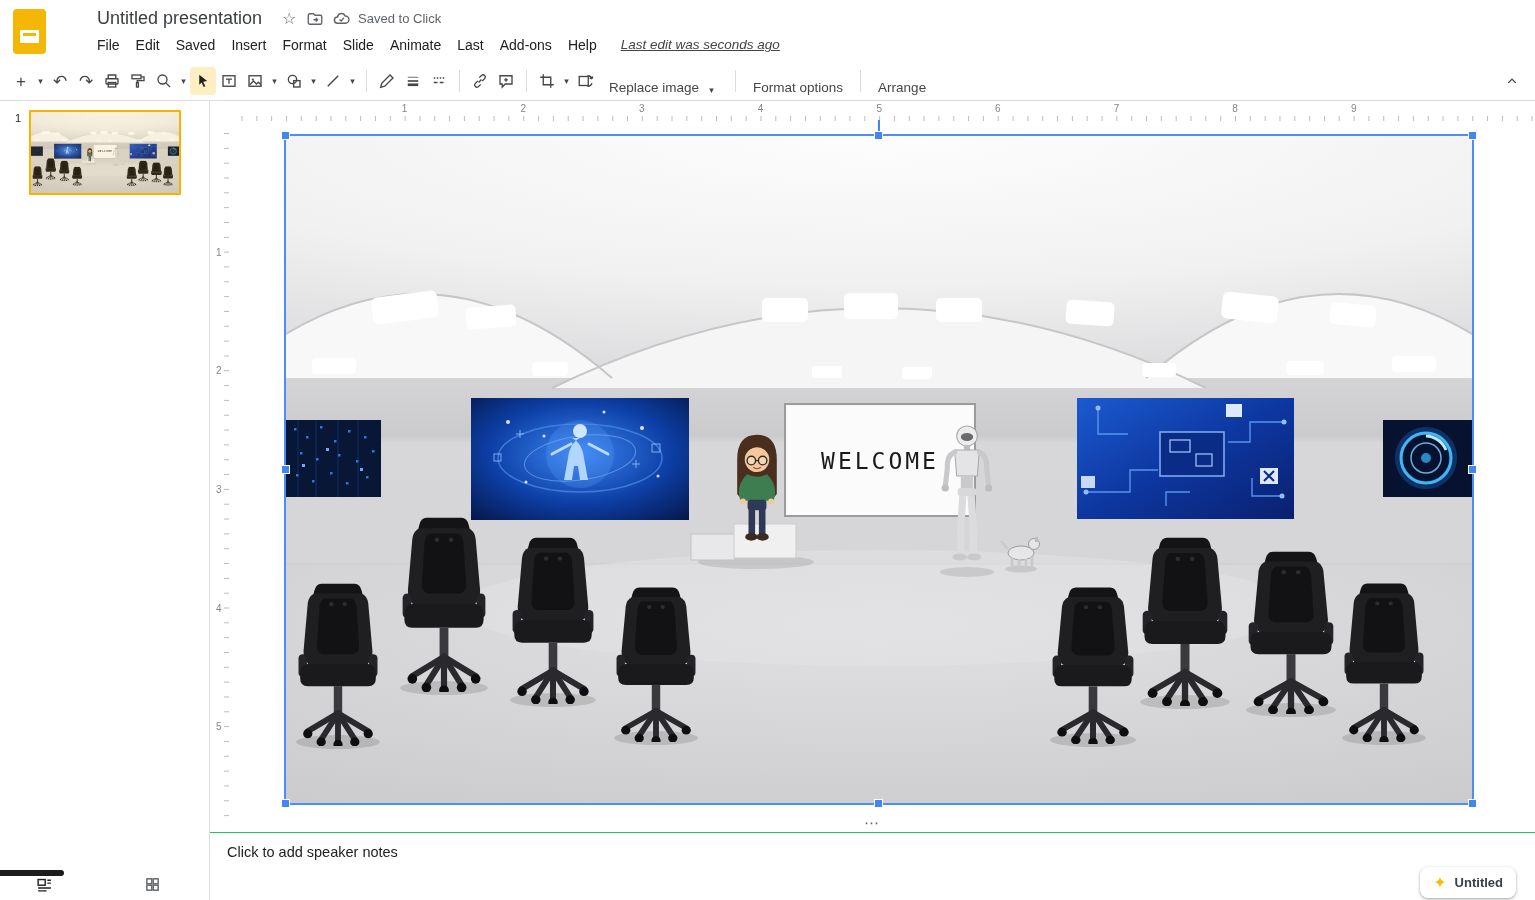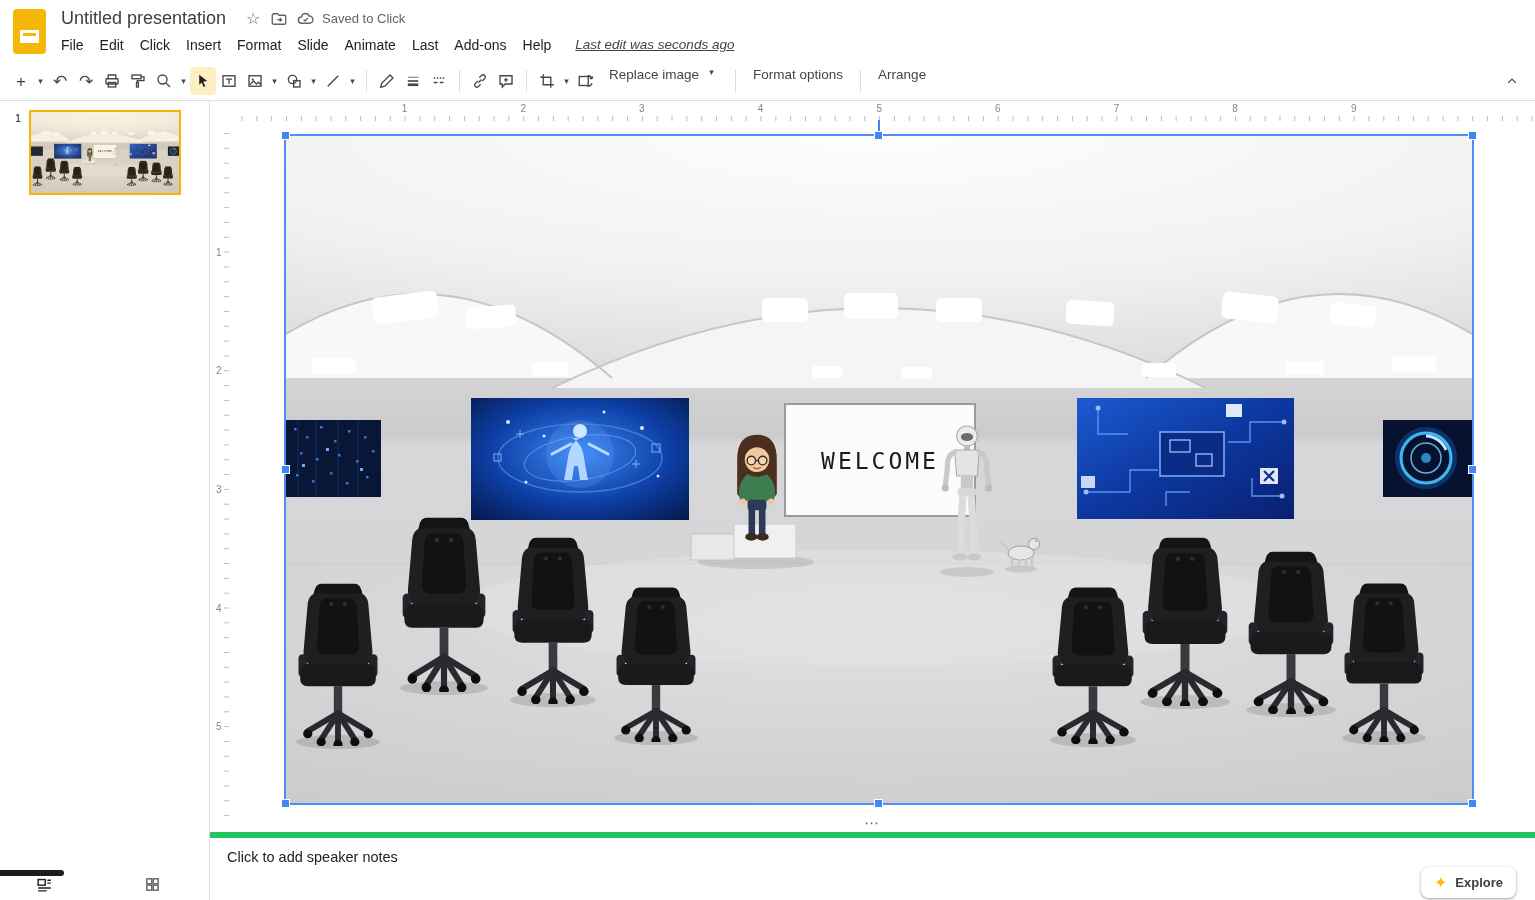--- a/index.html
+++ b/index.html
@@ -1,41 +1,41 @@
 <!DOCTYPE html>
 <html><head>
 <meta charset="utf-8">
 <style>
   *{margin:0;padding:0;box-sizing:border-box;}
   html,body{width:1535px;height:900px;}
   body{font-family:"Liberation Sans",sans-serif;background:#fff;overflow:hidden;position:relative;color:#202124;}
 
   
-  .topbar{height:62px;display:flex;align-items:center;padding-left:13px;}
+  .topbar{height:62px;display:flex;align-items:center;padding-left:13px;gap:36px;}
   .logo{width:33px;height:45px;background:#f5b705;border-radius:4px;position:relative;flex:none;cursor:pointer;}
   .logo-sheet{position:absolute;left:7px;top:21px;width:19px;height:13px;background:#fff;border-radius:1px;}
   .logo-bar{position:absolute;left:3px;top:3px;width:13px;height:3px;background:#f5b705;}
   .topbar-col{margin-left:15px;display:flex;flex-direction:column;gap:1px;}
   .title-row{display:flex;align-items:center;height:26px;}
   .doc-title{font-size:18px;color:#3c4043;margin-right:14px;white-space:nowrap;}
   .tb-ico{width:26px;height:26px;display:flex;align-items:center;justify-content:center;color:#5f6368;border-radius:50%;}
   .star-glyph{font-size:16px;line-height:1;}
   .saved{display:flex;align-items:center;gap:7px;color:#5f6368;font-size:13px;margin-left:4px;}
   .menu-row{display:flex;align-items:center;height:24px;margin-left:-8px;justify-content:center;}
   .menu-item{font-size:14px;padding:3px 8px;border-radius:4px;cursor:pointer;white-space:nowrap;}
   .last-edit{margin-left:16px;font-size:13.5px;color:#444;text-decoration:underline;cursor:pointer;white-space:nowrap;font-style:italic;}
 
   
   .toolbar{height:39px;border-bottom:1px solid #dcdee1;display:flex;align-items:center;padding:0 8px;position:relative;}
   .tbtn{height:28px;min-width:26px;padding:0 3px;border-radius:4px;display:flex;align-items:center;justify-content:center;color:#444746;cursor:pointer;}
   .tbtn svg{display:block;}
   .tbtn.active{background:#feefc3;}
   .caret{font-size:9px;color:#444746;width:13px;text-align:center;cursor:pointer;}
   .tsep{width:1px;height:22px;background:#dadce0;margin:0 7px;}
-  .ttext{font-size:13.5px;color:#444746;padding:0 10px;height:28px;display:flex;align-items:flex-start;gap:6px;border-radius:4px;cursor:pointer;white-space:nowrap;}
+  .ttext{font-size:13.5px;color:#444746;padding:0 10px;height:28px;display:flex;align-items:flex-end;gap:6px;border-radius:4px;cursor:pointer;white-space:nowrap;}
   .glyph-btn{font-size:17px;line-height:1;}
   .collapse-btn{position:absolute;right:10px;}
 
   
   .workspace{display:flex;height:799px;}
   .filmstrip{width:210px;border-right:1px solid #dadce0;position:relative;padding-top:9px;flex:none;background:#fff;}
   .thumb-row{display:flex;padding-left:7px;cursor:pointer;}
   .thumb-num{width:22px;font-size:11px;color:#202124;padding-top:2px;text-align:center;}
   .thumb{width:152px;height:85px;border:2px solid #f4b400;border-radius:1px;position:relative;overflow:hidden;background:#fff;}
   .thumb svg{position:absolute;inset:0;width:100%;height:100%;}
@@ -55,21 +55,21 @@
   .ruler-marker{position:absolute;left:668px;top:19px;width:2px;height:16px;background:#4285f4;}
 
   .slide-wrap{position:absolute;left:76px;top:35px;width:1186px;height:667px;box-shadow:0 0 0 2px #4c8df6;cursor:move;}
   .slide-wrap > svg{position:absolute;inset:0;}
   .handle{position:absolute;width:7px;height:7px;background:#4285f4;box-shadow:0 0 0 1px #fff;cursor:pointer;}
   .h-tl{left:-4px;top:-4px;} .h-tc{left:calc(50% - 4px);top:-4px;} .h-tr{right:-4px;top:-4px;}
   .h-ml{left:-4px;top:calc(50% - 4px);} .h-mr{right:-4px;top:calc(50% - 4px);}
   .h-bl{left:-4px;bottom:-4px;} .h-bc{left:calc(50% - 4px);bottom:-4px;} .h-br{right:-4px;bottom:-4px;}
 
   .notes-handle{position:absolute;left:50%;transform:translateX(-50%);bottom:70px;color:#5f6368;font-size:15px;letter-spacing:2px;cursor:row-resize;line-height:1;}
-  .notes-panel{position:absolute;left:0;right:0;bottom:0;height:68px;border-top:6px solid #22c55e;background:#fff;padding:11px 0 0 17px;cursor:text;}
+  .notes-panel{position:absolute;left:0;right:0;bottom:0;height:68px;border-top:1px solid #22c55e;background:#fff;padding:11px 0 0 17px;cursor:text;}
   .notes-text{font-size:14.5px;color:#202124;}
 
   .explore-btn{position:absolute;right:19px;bottom:2px;height:31px;background:#fff;border-radius:8px;
     box-shadow:0 1px 2px rgba(60,64,67,.3),0 1px 3px 1px rgba(60,64,67,.15);
     display:flex;align-items:center;gap:8px;padding:0 13px;cursor:pointer;}
   .explore-icon{color:#fbbc04;font-size:16px;line-height:1;}
   .explore-label{font-size:13px;color:#3c4043;font-weight:bold;}
 </style>
 </head>
 <body>
@@ -347,21 +347,21 @@
         <svg width="19" height="19" viewBox="0 0 24 24" fill="none" stroke="#5f6368" stroke-width="1.8">
           <path d="M7,18 a4,4 0 0 1 0,-8 a5,5 0 0 1 9.6,-1.2 A4,4 0 0 1 17,18 z"></path>
           <path d="M9.5,13.2 l2,2 l3.5,-4"></path>
         </svg>
         <span>Saved to Click</span>
       </span>
     </div>
     <div class="menu-row">
       <span class="menu-item">File</span>
       <span class="menu-item">Edit</span>
-      <span class="menu-item">Click</span>
+      <span class="menu-item">Saved</span>
       <span class="menu-item">Insert</span>
       <span class="menu-item">Format</span>
       <span class="menu-item">Slide</span>
       <span class="menu-item">Animate</span>
       <span class="menu-item">Last</span>
       <span class="menu-item">Add-ons</span>
       <span class="menu-item">Help</span>
       <span class="last-edit">Last edit was seconds ago</span>
     </div>
   </div>
@@ -573,14 +573,14 @@
 
     <span class="notes-handle">⋯</span>
     <div class="notes-panel">
       <div class="notes-text">Click to add speaker notes</div>
     </div>
   </div>
 </div>
 
 <div class="explore-btn">
   <span class="explore-icon">✦</span>
-  <span class="explore-label">Explore</span>
+  <span class="explore-label">Untitled</span>
 </div>
 
 </body></html>

